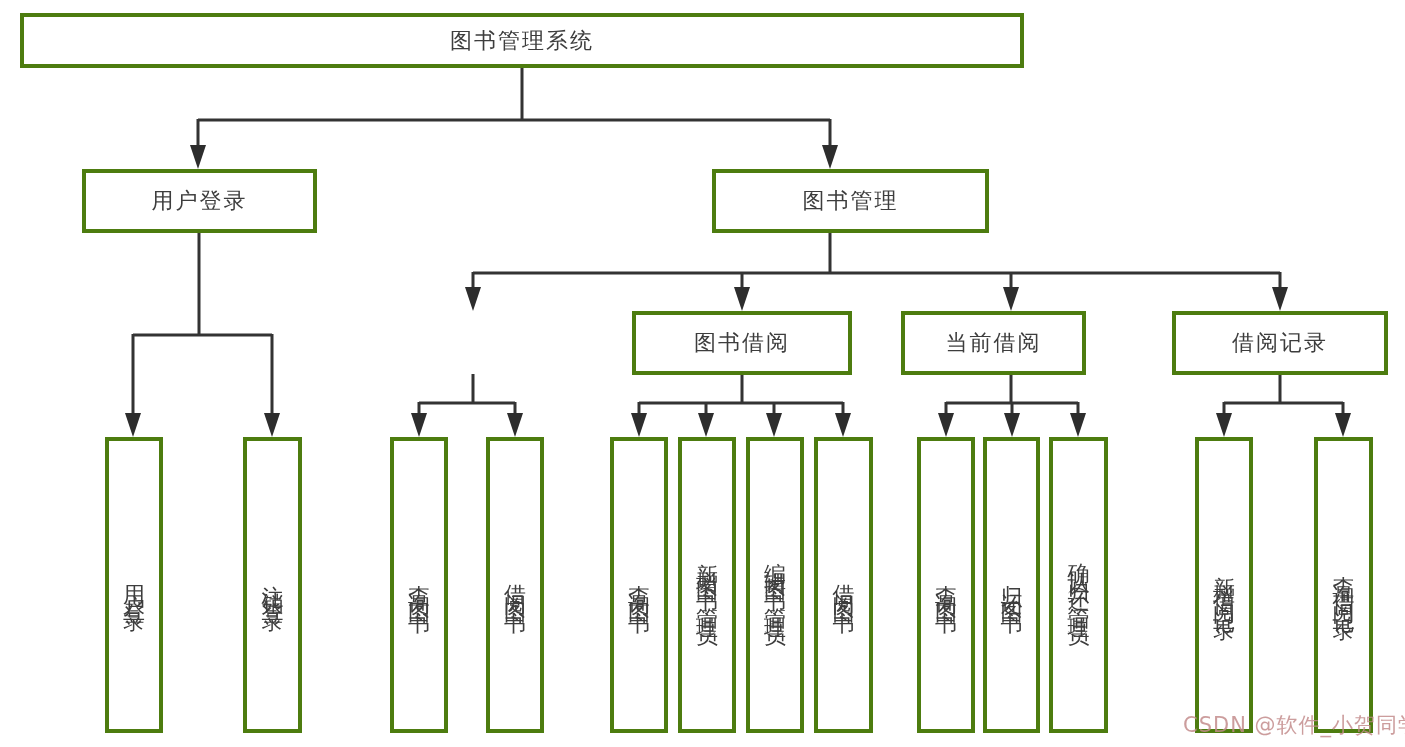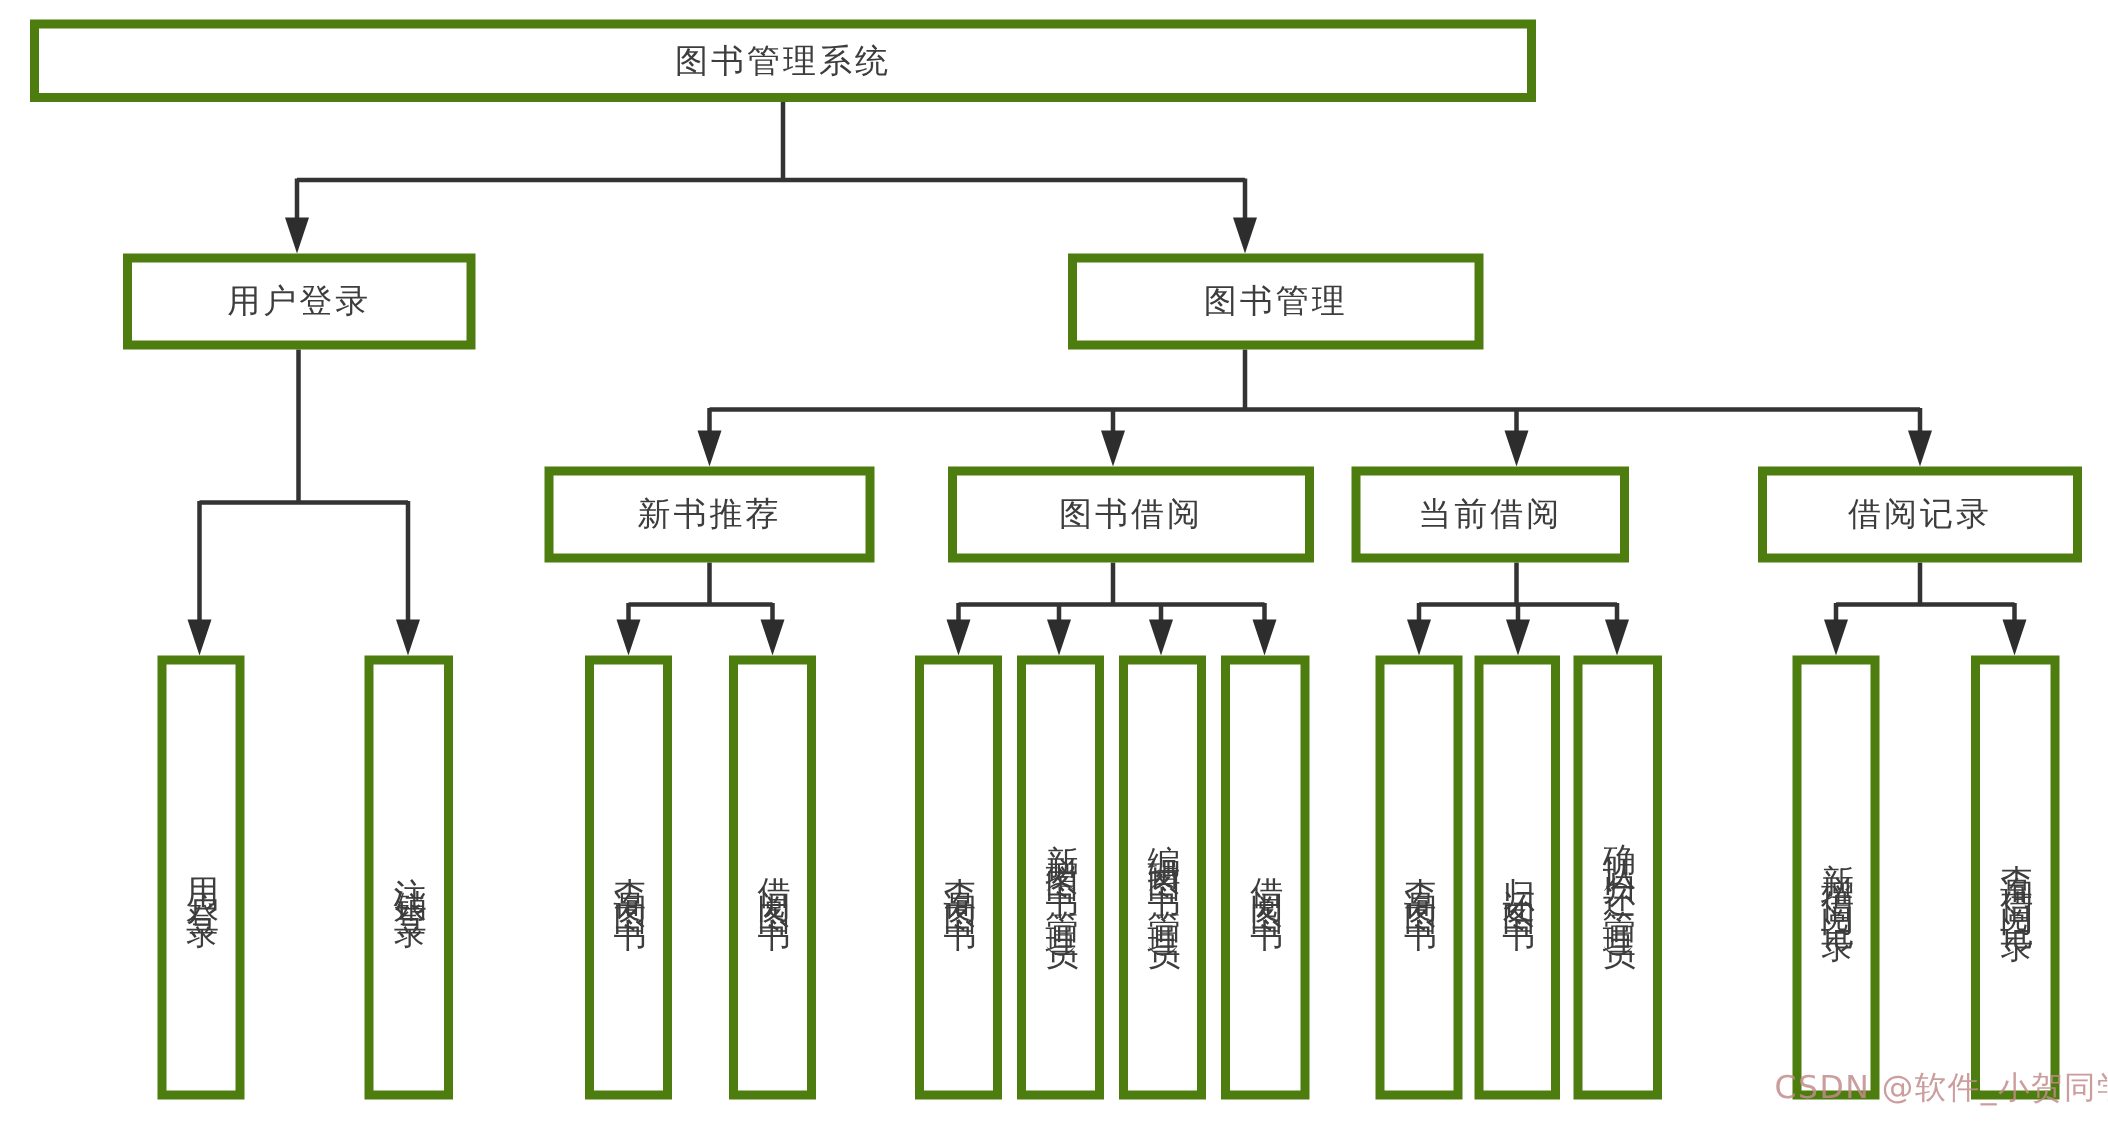--- a/index.html
+++ b/index.html
@@ -2,21 +2,21 @@
 <html><head>
 <meta charset="utf-8">
 <style>
   html,body{margin:0;padding:0;background:#ffffff;}
   .canvas{
     position:relative;width:1405px;height:747px;background:#ffffff;
     font-family:"DejaVu Sans","Liberation Sans",sans-serif;overflow:hidden;
   }
   svg.wires{position:absolute;left:0;top:0;width:1405px;height:747px;}
   .node{
-    position:absolute;box-sizing:border-box;border:6px solid #4d7c0f;background:#ffffff;
+    position:absolute;box-sizing:border-box;border:4px solid #4d7c0f;background:#ffffff;
     display:flex;align-items:center;justify-content:center;color:#3d3d3d;z-index:2;
   }
   .node.h span{font-size:22px;letter-spacing:2px;white-space:nowrap;}
   .node.v span{
     writing-mode:vertical-rl;text-orientation:mixed;
     font-size:22px;letter-spacing:9px;line-height:1;white-space:nowrap;
   }
   .watermark{
     position:absolute;left:1183px;top:711px;z-index:5;
     font-size:21px;letter-spacing:1px;white-space:nowrap;
@@ -65,24 +65,21 @@
     <span>图书管理系统</span>
   </div>
 
   <div class="node h" style="left:82px;top:169px;width:235px;height:64px">
     <span>用户登录</span>
   </div>
   <div class="node h" style="left:712px;top:169px;width:277px;height:64px">
     <span>图书管理</span>
   </div>
 
-  <div class="node h" style="left:363px;top:311px;width:220px;height:64px">
-    <span>新书推荐</span>
-  </div>
-  <div class="node h" style="left:632px;top:311px;width:244px;height:64px">
+  <div class="node h" style="left:632px;top:311px;width:220px;height:64px">
     <span>图书借阅</span>
   </div>
   <div class="node h" style="left:901px;top:311px;width:185px;height:64px">
     <span>当前借阅</span>
   </div>
   <div class="node h" style="left:1172px;top:311px;width:216px;height:64px">
     <span>借阅记录</span>
   </div>
 
   <div class="node v" style="left:105px;top:437px;width:58px;height:296px">

